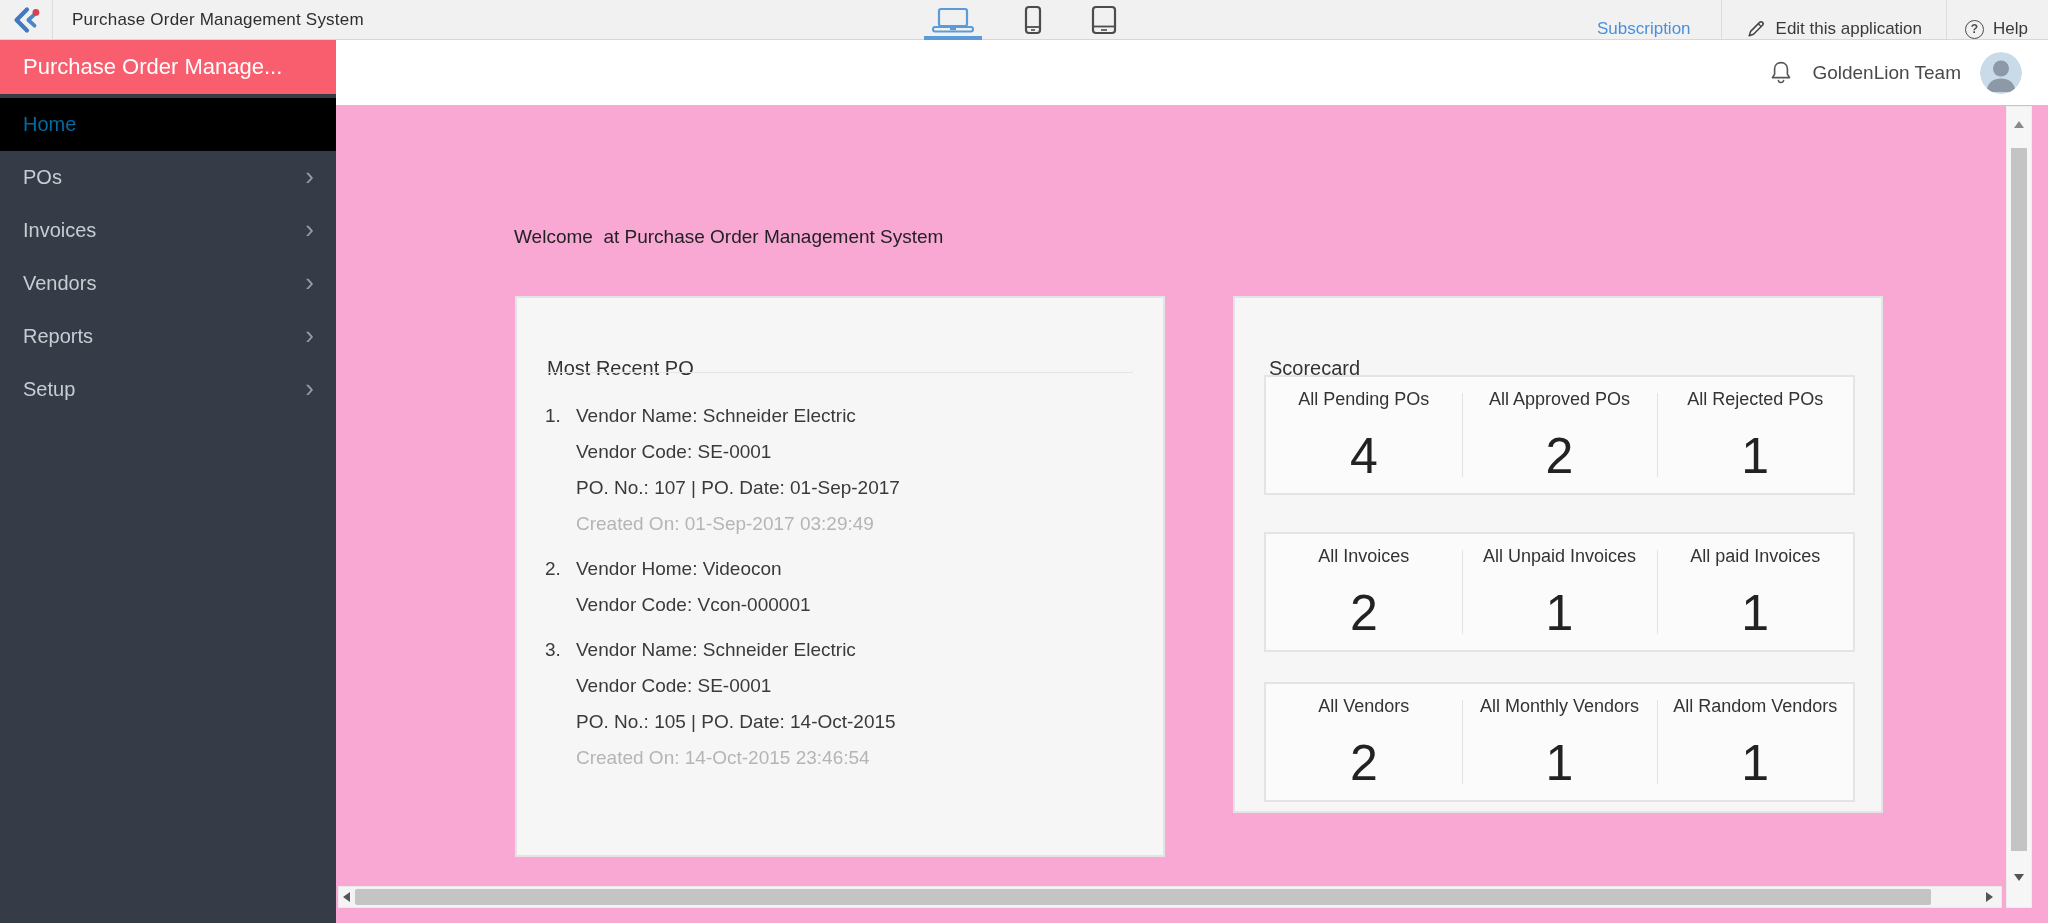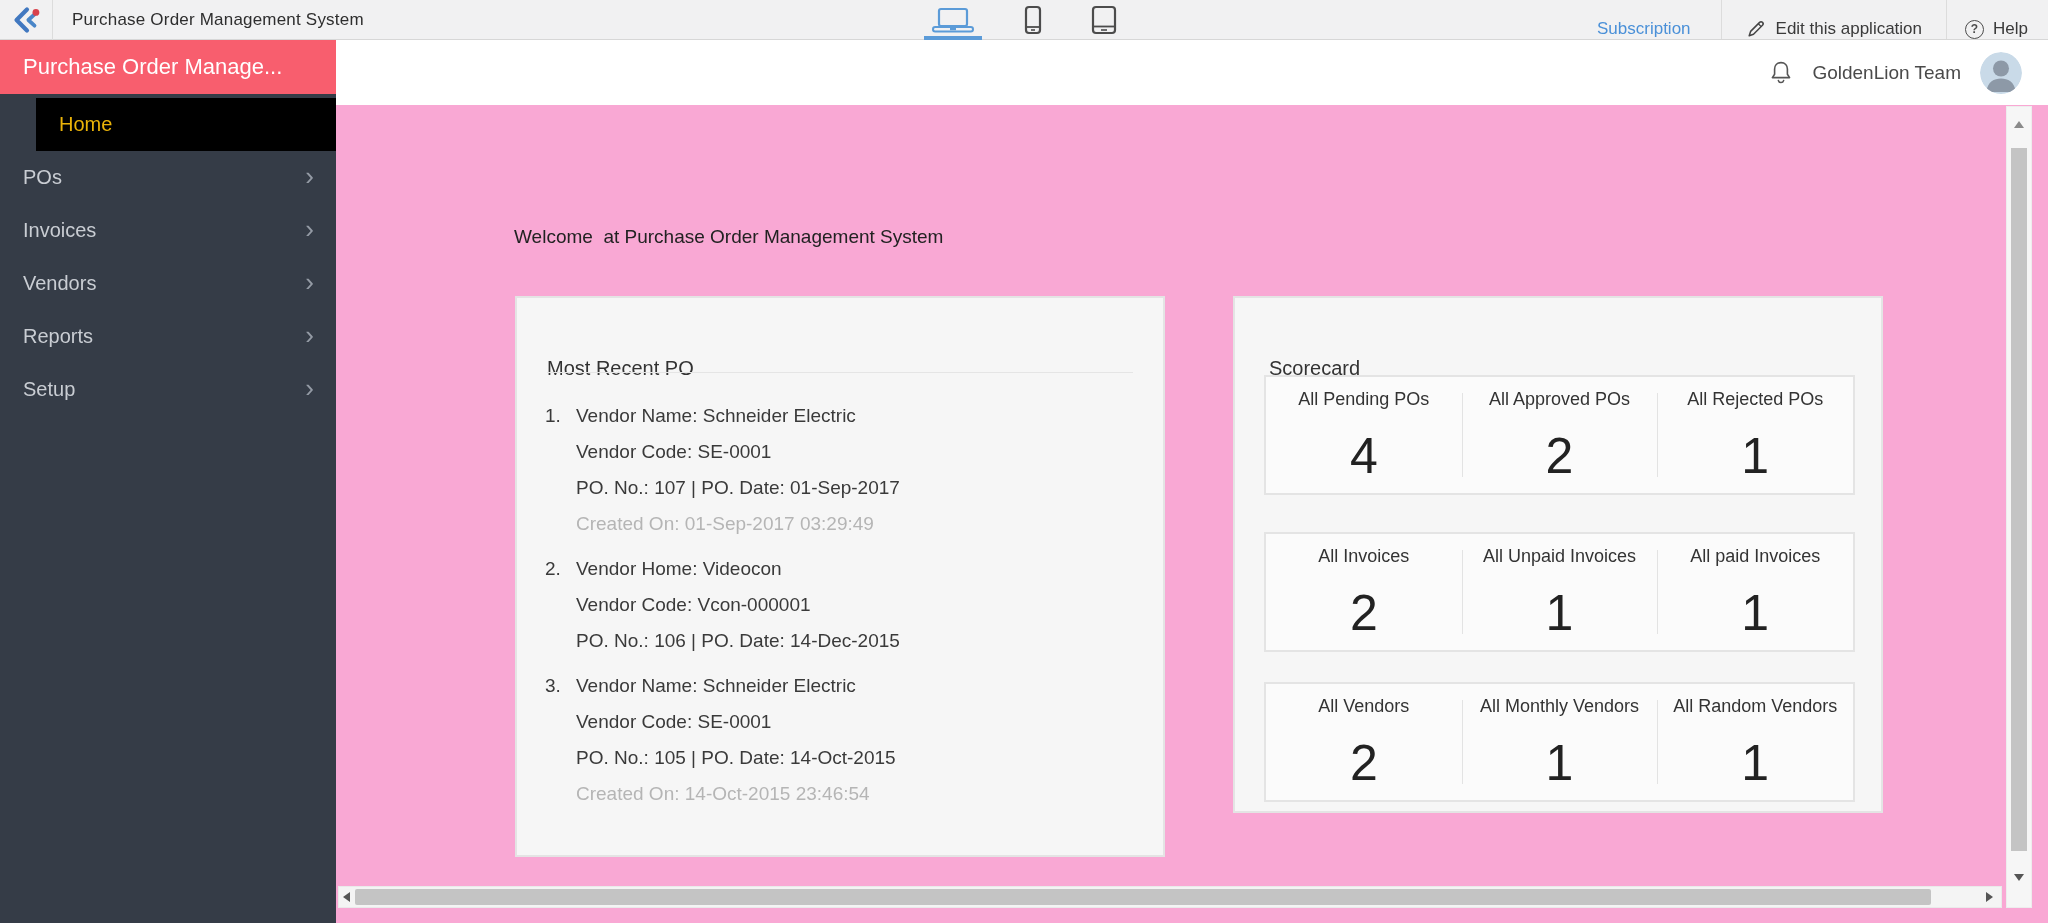--- a/index.html
+++ b/index.html
@@ -46,21 +46,21 @@
   .sidebar-header{
     height:54px;background:#f85e6e;color:#ffffff;display:flex;align-items:center;
     padding-left:23px;font-size:22px;box-sizing:border-box;
     white-space:nowrap;overflow:hidden;
   }
   .nav{margin-top:4px;}
   .nav-item{
     height:53px;display:flex;align-items:center;justify-content:space-between;
     padding:0 22px 0 23px;color:#c9cdd3;font-size:20px;cursor:pointer;box-sizing:border-box;
   }
-  .nav-item.active{background:#000000;color:#eab308;margin-left:36px;}
+  .nav-item.active{background:#000000;color:#0369a1;}
   .nav-chevron{color:#949ba5;font-size:26px;line-height:1;transform:translateY(-2px);}
   
   .content{position:absolute;left:336px;top:105px;width:1712px;height:818px;background:#f9a8d4;}
   .welcome{position:absolute;left:178px;top:121px;font-size:19px;color:#222;white-space:pre;}
   .card{position:absolute;background:#f6f6f6;border:2px solid #e4e4e4;box-sizing:border-box;}
   .card-recent{left:179px;top:191px;width:650px;height:561px;}
   .card-score{left:897px;top:191px;width:650px;height:517px;}
   .card-title{position:absolute;left:30px;top:26px;font-size:20px;color:#333;margin-top:33px;}
   .card-score .card-title{left:34px;}
   .card-divider{position:absolute;left:30px;right:30px;top:74px;height:1px;background:#e5e5e5;}
@@ -217,21 +217,20 @@
           <div>Vendor Code: SE-0001</div>
           <div>PO. No.: 107 | PO. Date: 01-Sep-2017</div>
           <div class="po-created">Created On: 01-Sep-2017 03:29:49</div>
         </div>
       </div>
       <div class="po-entry">
         <div class="po-num">2.</div>
         <div class="po-body">
           <div>Vendor Home: Videocon</div>
           <div>Vendor Code: Vcon-000001</div>
-          <div>PO. No.: 106 | PO. Date: 14-Dec-2015</div>
         </div>
       </div>
       <div class="po-entry">
         <div class="po-num">3.</div>
         <div class="po-body">
           <div>Vendor Name: Schneider Electric</div>
           <div>Vendor Code: SE-0001</div>
           <div>PO. No.: 105 | PO. Date: 14-Oct-2015</div>
           <div class="po-created">Created On: 14-Oct-2015 23:46:54</div>
         </div>

